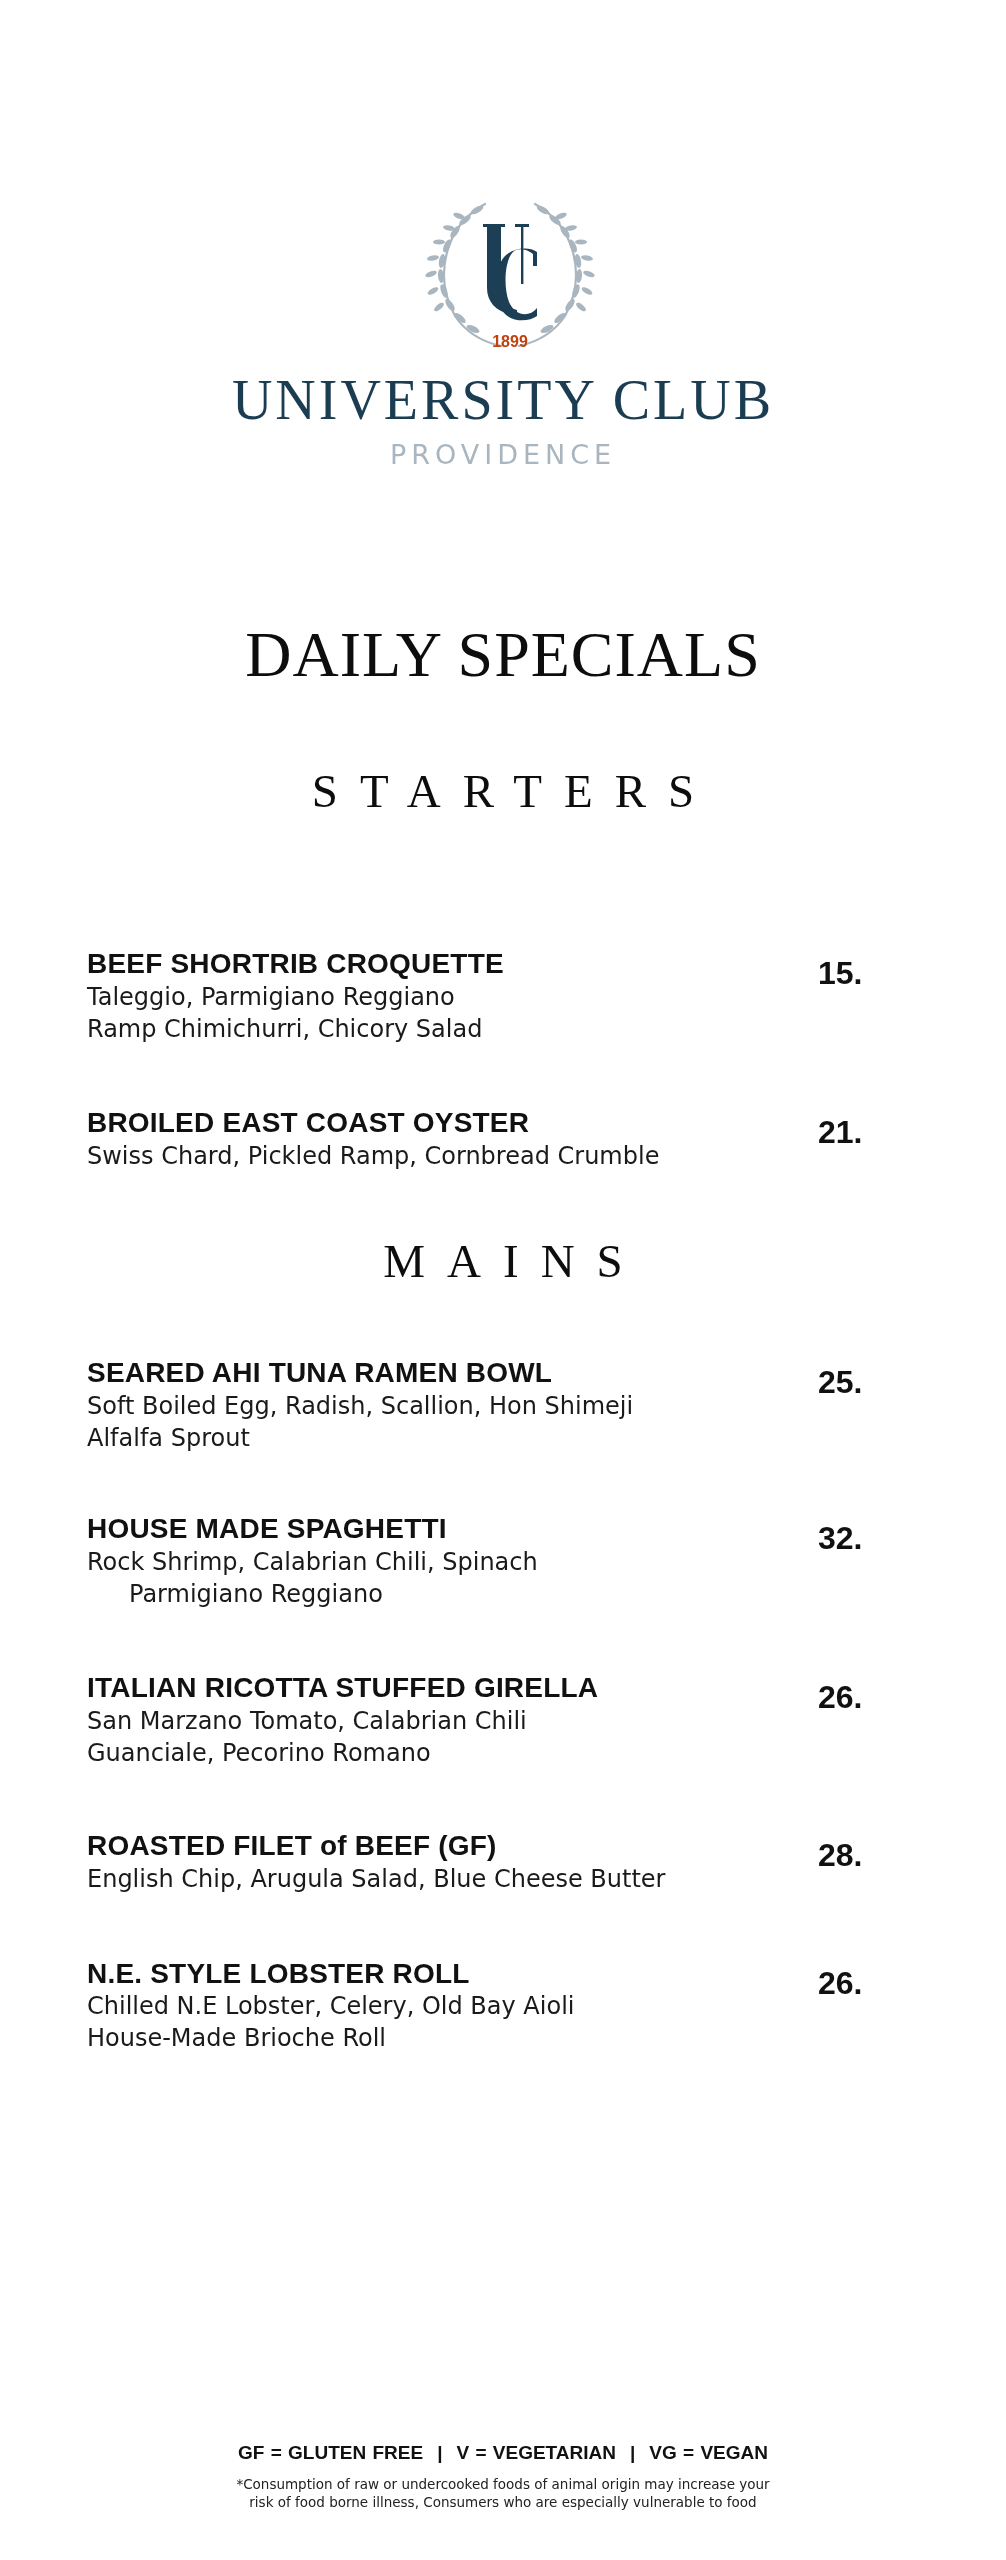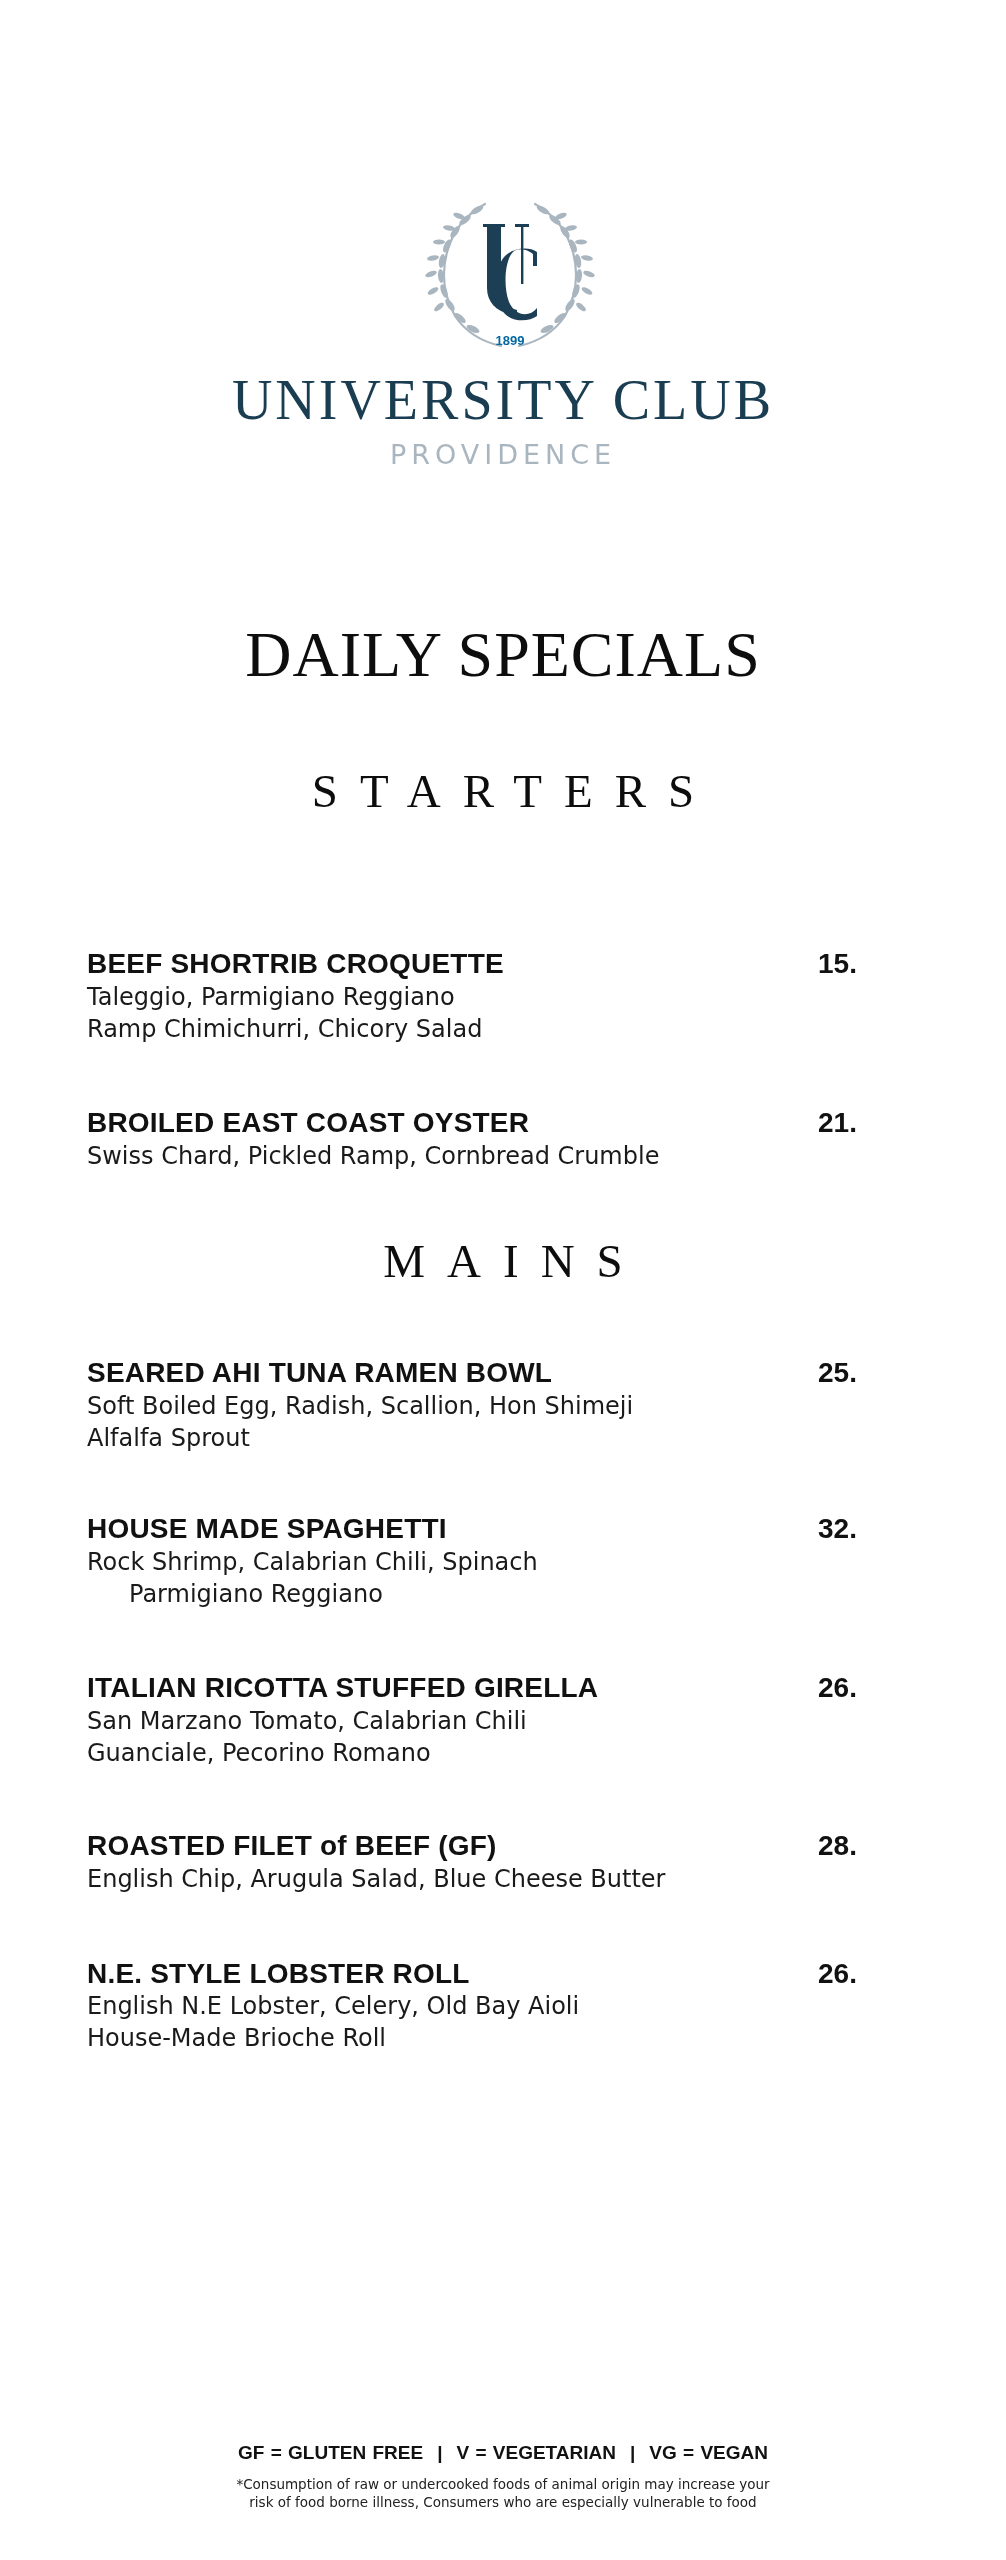--- a/index.html
+++ b/index.html
@@ -1,26 +1,26 @@
 <!DOCTYPE html>
 <html><head>
 <meta charset="utf-8">
 <style>
   html, body { margin: 0; padding: 0; background: #ffffff; }
   body { width: 1006px; height: 2560px; position: relative; overflow: hidden; font-family: "Liberation Sans", sans-serif; color: #111; }
   .abs { position: absolute; }
   .logo-mark { left: 425px; top: 196px; width: 170px; height: 160px; }
   .uc-letters { position: absolute; left: 0; top: 0; width: 170px; height: 160px; }
-  .year { position: absolute; left: 0; width: 170px; top: 137px; text-align: center; font-family: "Liberation Sans", sans-serif; font-weight: bold; font-size: 13px; color: #0369a1; }
+  .year { position: absolute; left: 0; width: 170px; top: 137px; text-align: center; font-family: "Liberation Sans", sans-serif; font-weight: bold; font-size: 16px; color: #c2410c; }
   .club-name { left: 0; width: 1006px; top: 370px; text-align: center; font-family: "Liberation Serif", serif; font-size: 56px; letter-spacing: 3px; color: #1a3d52; line-height: 60px; }
   .city { left: 0; width: 1006px; top: 438px; text-align: center; font-family: "DejaVu Sans", sans-serif; font-size: 27px; letter-spacing: 5px; color: #a9b6bf; line-height: 34px; }
   .page-title { left: 0; width: 1006px; top: 620px; text-align: center; font-family: "Liberation Serif", serif; font-size: 64px; line-height: 70px; color: #0d0d0d; letter-spacing: 1px; }
   .section-heading { left: 0; width: 1006px; text-align: center; font-family: "Liberation Serif", serif; font-size: 47px; line-height: 50px; letter-spacing: 22px; color: #0d0d0d; text-indent: 22px; }
   .item-title { left: 87px; font-family: "Liberation Sans", sans-serif; font-weight: bold; font-size: 28px; line-height: 32px; color: #111; letter-spacing: 0.2px; }
-  .item-price { left: 818px; font-family: "Liberation Sans", sans-serif; font-weight: bold; font-size: 28px; line-height: 32px; color: #111; }
+  .item-price { left: 818px; font-family: "Liberation Sans", sans-serif; font-weight: bold; font-size: 32px; line-height: 32px; color: #111; margin-top: 9px; }
   .item-desc { left: 87px; font-family: "DejaVu Sans", sans-serif; font-size: 24px; line-height: 32px; color: #1a1a1a; }
   .legend { left: 0; width: 1006px; top: 2398px; text-align: center; font-family: "Liberation Sans", sans-serif; font-weight: bold; font-size: 19px; line-height: 24px; color: #111; word-spacing: 1px; margin-top: 43px; }
   .legend .sep { display: inline-block; margin: 0 14px; }
   .disclaimer { left: 0; width: 1006px; top: 2440px; text-align: center; font-family: "DejaVu Sans", sans-serif; font-size: 13.5px; line-height: 17.5px; color: #222; margin-top: 36px; }
 </style>
 </head>
 <body>
 
 <div class="abs logo-mark">
   <svg class="uc-letters" viewBox="0 0 170 160" width="170" height="160">
@@ -124,21 +124,21 @@
 
 <div>
   <div class="abs item-title" style="top:1830px;">ROASTED FILET of BEEF (GF)</div>
   <div class="abs item-price" style="top:1830px;">28.</div>
   <div class="abs item-desc" style="top:1863px;">English Chip, Arugula Salad, Blue Cheese Butter</div>
 </div>
 
 <div>
   <div class="abs item-title" style="top:1958px;">N.E. STYLE LOBSTER ROLL</div>
   <div class="abs item-price" style="top:1958px;">26.</div>
-  <div class="abs item-desc" style="top:1990px;">English N.E Lobster, Celery, Old Bay Aioli</div>
+  <div class="abs item-desc" style="top:1990px;">Chilled N.E Lobster, Celery, Old Bay Aioli</div>
   <div class="abs item-desc" style="top:2022px;">House-Made Brioche Roll</div>
 </div>
 
 <div class="abs legend">
   <span>GF = GLUTEN FREE</span><span class="sep">|</span><span>V = VEGETARIAN</span><span class="sep">|</span><span>VG = VEGAN</span>
 </div>
 
 <div class="abs disclaimer">
   <div>*Consumption of raw or undercooked foods of animal origin may increase your</div>
   <div>risk of food borne illness, Consumers who are especially vulnerable to food</div>

